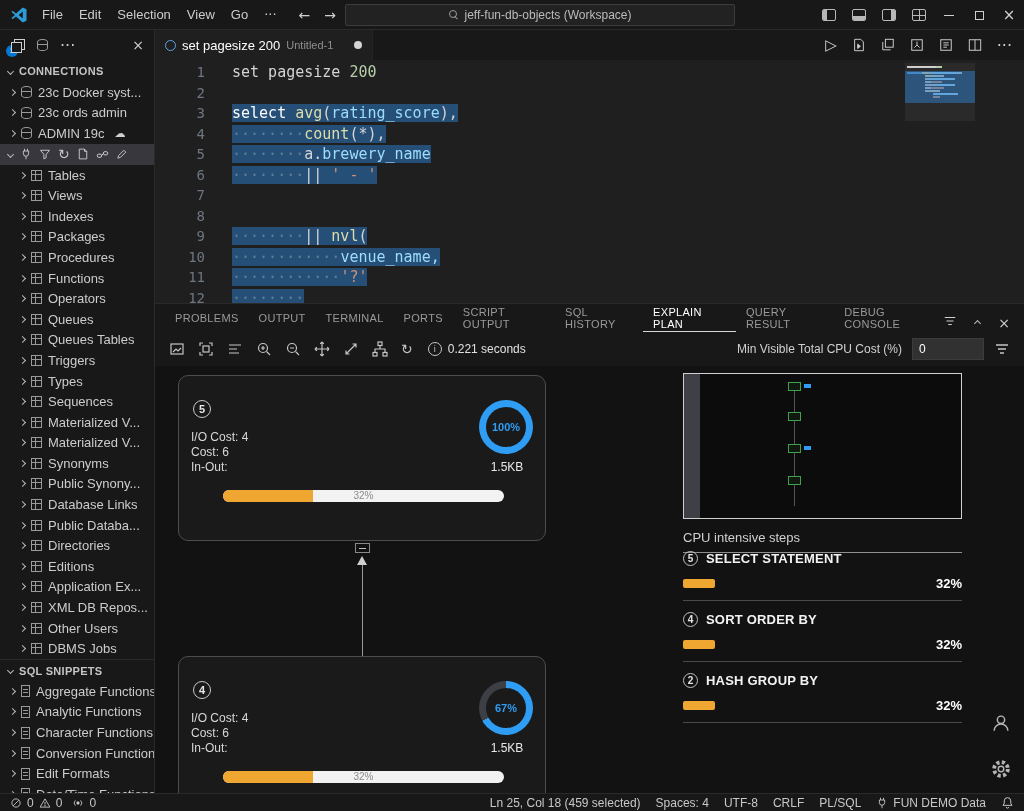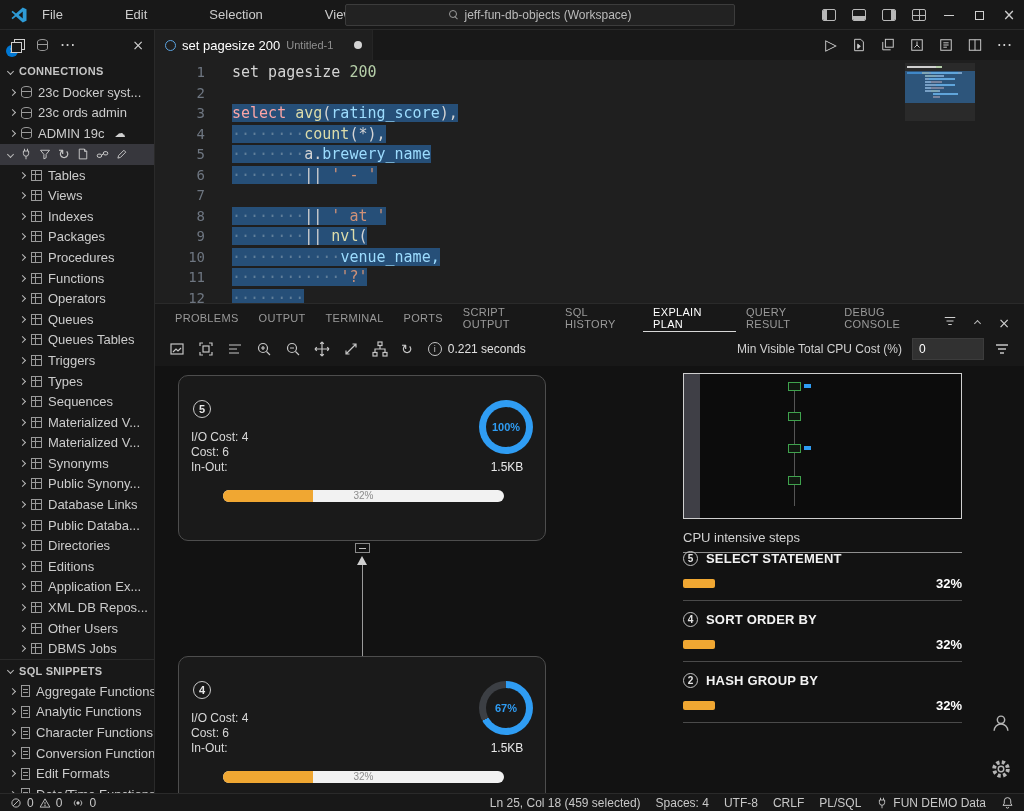--- a/index.html
+++ b/index.html
@@ -5,21 +5,21 @@
   * { margin:0; padding:0; box-sizing:border-box; }
   html,body { background:#000; }
   body { font-family:"Liberation Sans", sans-serif; }
   .glyph { font-family:"DejaVu Sans", sans-serif; }
 
   .window { position:relative; width:1024px; height:811px; background:#181818; color:#ccc; overflow:hidden; }
 
   
   .titlebar { position:relative; height:30px; display:flex; align-items:center; background:#181818; border-bottom:1px solid #2a2a2a; }
   .vscode-logo { width:18px; height:18px; margin:0 6px 0 10px; }
-  .menubar { display:flex;gap:46px; }
+  .menubar { display:flex; }
   .menu-item { padding:0 8px; font-size:13px; color:#cccccc; height:30px; line-height:30px; cursor:default; }
   .menu-more { padding:0 8px; font-size:13px; color:#cccccc; }
   .nav-arrows { display:flex; gap:14px; margin-left:14px; font-size:14px; color:#cfcfcf; }
   .search-box { position:absolute; left:345px; top:4px; width:390px; height:22px; background:#222222; border:1px solid #3c3c3c; border-radius:2px; display:flex; align-items:center; justify-content:center; gap:6px; font-size:12px; color:#bbbbbb; }
   .lens { position:relative; width:10px; height:10px; }
   .lens::before { content:''; position:absolute; left:0; top:0; width:6px; height:6px; border:1.2px solid #9a9a9a; border-radius:50%; }
   .lens::after { content:''; position:absolute; left:6px; top:6px; width:4px; height:1.2px; background:#9a9a9a; transform:rotate(45deg); transform-origin:0 0; }
   .window-controls { position:absolute; right:0; top:0; height:30px; display:flex; align-items:center; }
   .wc-btn { width:30px; height:30px; display:flex; align-items:center; justify-content:center; }
   .wcl { width:14px; height:12px; border:1px solid #b8b8b8; border-radius:2px; position:relative; overflow:hidden; }
@@ -76,21 +76,21 @@
   .run-glyph { font-size:15px; color:#d7d7d7; font-family:"DejaVu Sans", sans-serif; }
   .tab-actions svg { display:block; }
 
   .code-area { height:243px; position:relative; background:#1f1f1f; overflow:hidden; flex:none; font-family:"DejaVu Sans Mono", monospace; }
   .code-lines { padding-top:2px; }
   .code-line { height:20.5px; line-height:20.5px; display:flex; font-size:15px; color:#cccccc; white-space:pre; }
   .line-number { width:50px; text-align:right; font-size:14px; color:#6e7681; flex:none; }
   .line-content { padding-left:27px; }
   .sel { background:#264f78; }
   .tk-plain { color:#d4d4d4; }
-  .tk-kw { color:#fca5a5; }
+  .tk-kw { color:#ffffff; }
   .tk-fn { color:#dcdcaa; }
   .tk-var { color:#9cdcfe; }
   .tk-str { color:#ce9178; }
   .tk-num { color:#b5cea8; }
   .tk-ws { color:#5f7e99; }
   .minimap { position:absolute; right:49px; top:3px; width:70px; height:130px; }
   .mm-view { position:absolute; left:0; right:0; top:0; height:58px; background:rgba(255,255,255,.05); }
   .mm-bar { position:absolute; height:2px; }
   .mm-sel { position:absolute; left:0; right:0; background:rgba(47,120,190,.55); }
 
@@ -481,21 +481,21 @@
 
       <div class="code-area">
         <div class="code-lines">
             <div class="code-line"><span class="line-number">1</span><span class="line-content"><span class="tk-plain">set pagesize </span><span class="tk-num">200</span></span></div>
             <div class="code-line"><span class="line-number">2</span><span class="line-content"></span></div>
             <div class="code-line"><span class="line-number">3</span><span class="line-content"><span class="sel"><span class="tk-kw">select </span><span class="tk-fn">avg</span><span class="tk-plain">(</span><span class="tk-var">rating_score</span><span class="tk-plain">),</span></span></span></div>
             <div class="code-line"><span class="line-number">4</span><span class="line-content"><span class="sel"><span class="tk-ws">········</span><span class="tk-fn">count</span><span class="tk-plain">(*),</span></span></span></div>
             <div class="code-line"><span class="line-number">5</span><span class="line-content"><span class="sel"><span class="tk-ws">········</span><span class="tk-plain">a.</span><span class="tk-var">brewery_name</span></span></span></div>
             <div class="code-line"><span class="line-number">6</span><span class="line-content"><span class="sel"><span class="tk-ws">········</span><span class="tk-plain">|| </span><span class="tk-str">' - '</span></span></span></div>
             <div class="code-line"><span class="line-number">7</span></div>
-            <div class="code-line"><span class="line-number">8</span><span class="line-content"><span class="sel"><span class="tk-ws">········</span><span class="tk-plain">|| </span><span class="tk-str">' at '</span></span></span></div>
+            <div class="code-line"><span class="line-number">8</span></div>
             <div class="code-line"><span class="line-number">9</span><span class="line-content"><span class="sel"><span class="tk-ws">········</span><span class="tk-plain">|| </span><span class="tk-fn">nvl</span><span class="tk-plain">(</span></span></span></div>
             <div class="code-line"><span class="line-number">10</span><span class="line-content"><span class="sel"><span class="tk-ws">············</span><span class="tk-var">venue_name,</span></span></span></div>
             <div class="code-line"><span class="line-number">11</span><span class="line-content"><span class="sel"><span class="tk-ws">············</span><span class="tk-str">'?'</span></span></span></div>
             <div class="code-line"><span class="line-number">12</span><span class="line-content"><span class="sel"><span class="tk-ws">········</span></span></span></div>
           </div>
         <div class="minimap">
           <div class="mm-view"></div>
         <div class="mm-bar" style="left: 2px; top: 3px; width: 28.6px; background: rgb(207, 207, 207);"></div>
             <div class="mm-bar" style="left: 30.6px; top: 3px; width: 6.6px; background: rgb(181, 206, 168);"></div>
             <div class="mm-bar" style="left: 2px; top: 9px; width: 15.4px; background: rgb(86, 156, 214);"></div>

